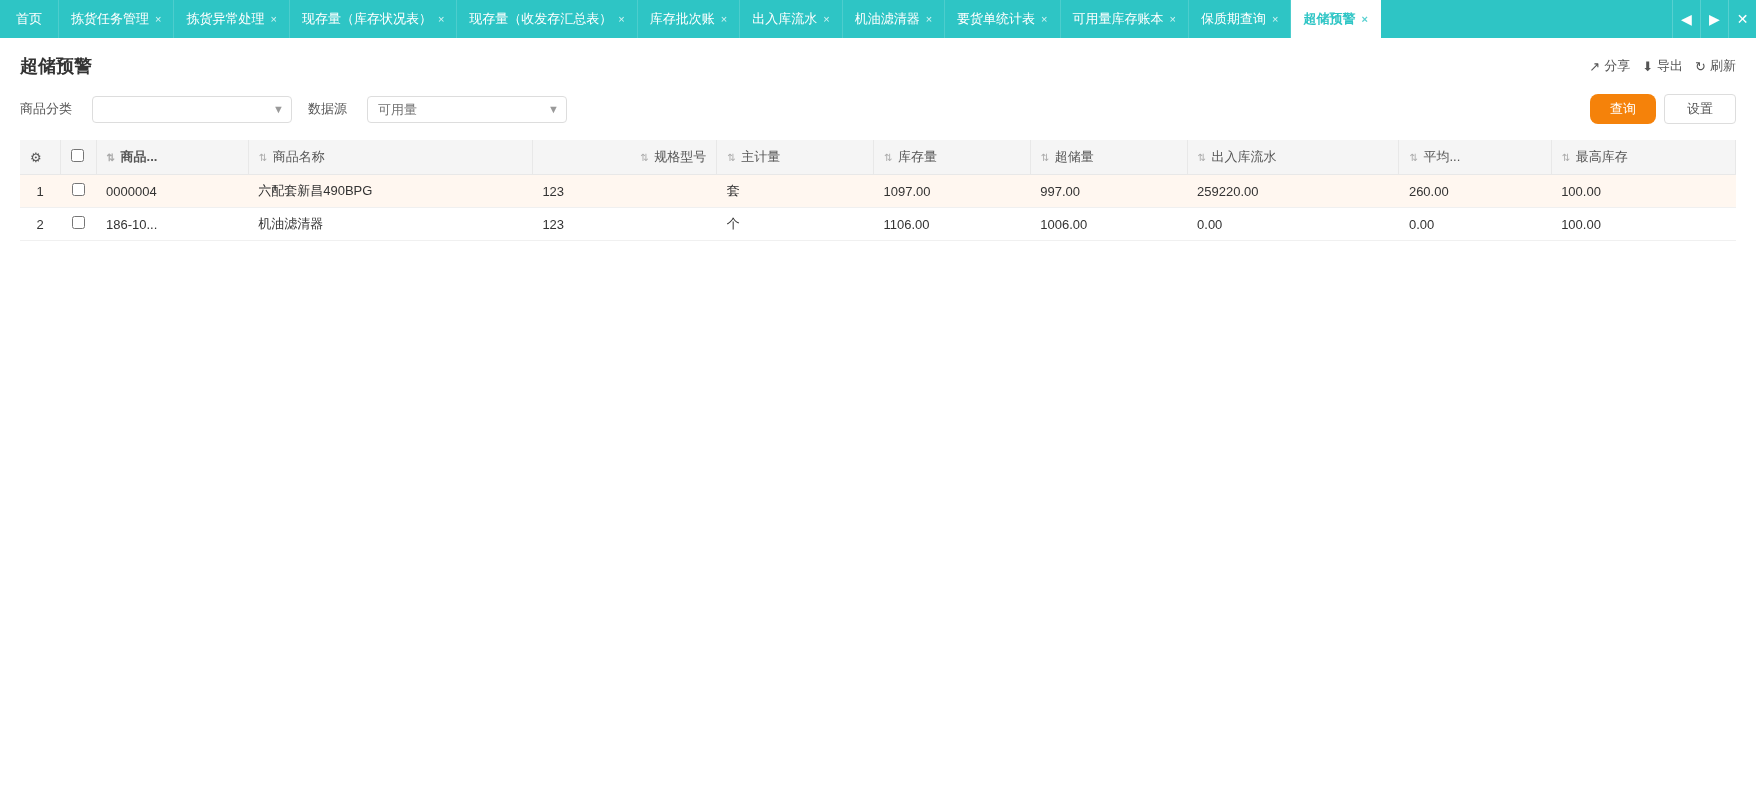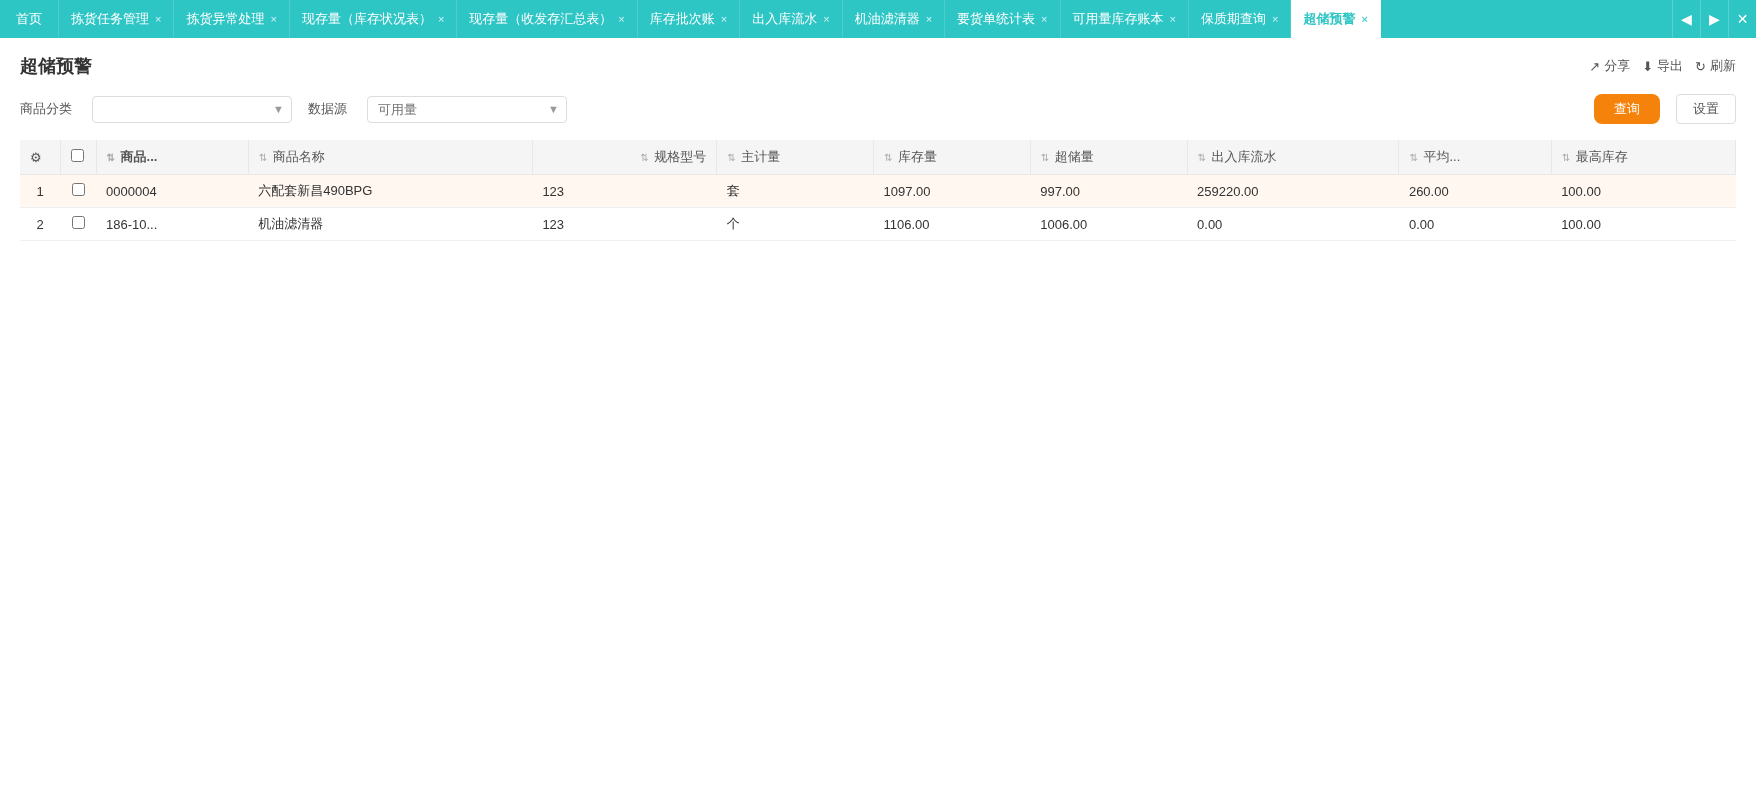--- a/index.html
+++ b/index.html
@@ -148,24 +148,23 @@
       padding: 6px 20px;
       font-size: 13px;
       cursor: pointer;
       margin-left: auto;
     }
     .btn-settings {
       background: #fff;
       color: #555;
       border: 1px solid #ddd;
       border-radius: 4px;
-      padding: 5px 16px;
-      font-size: 13px;
-      cursor: pointer;
-      margin-left: 8px;
+      padding: 5px 22px;
+      font-size: 13px;
+      cursor: pointer;
     }
 
     
     .data-table {
       width: 100%;
       border-collapse: collapse;
       font-size: 13px;
     }
     .data-table thead tr {
       background: #f5f5f5;

